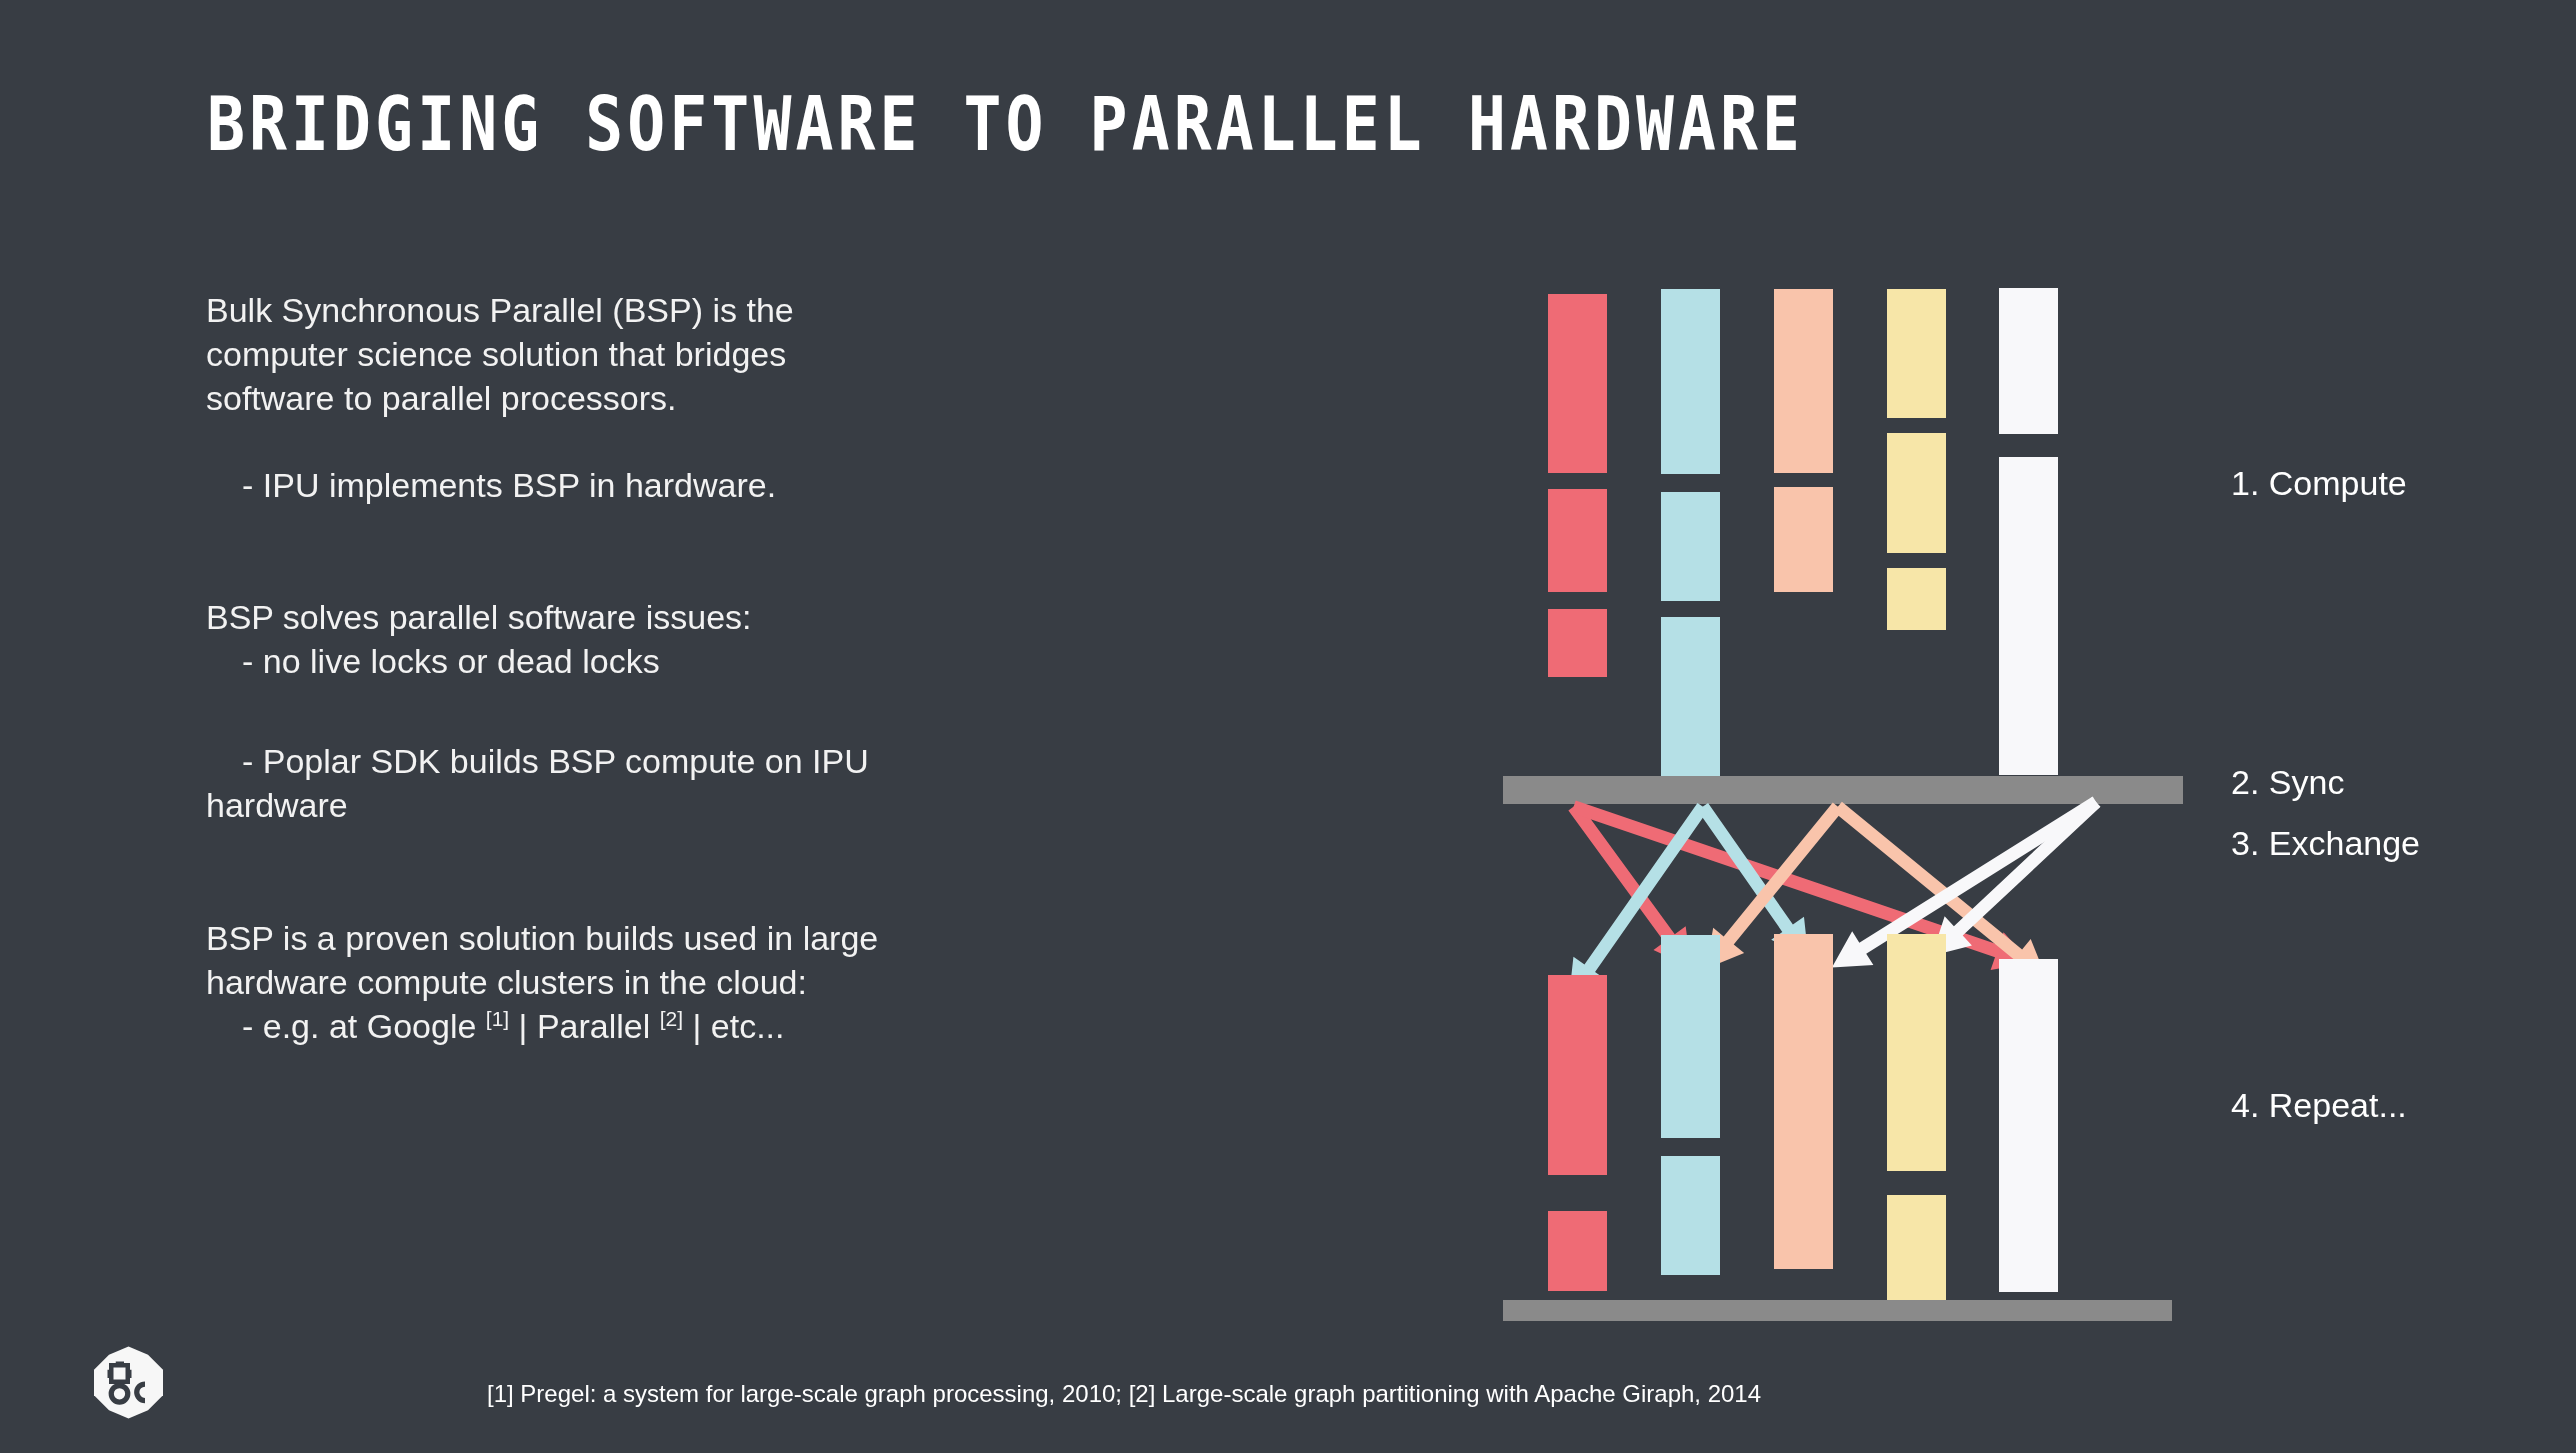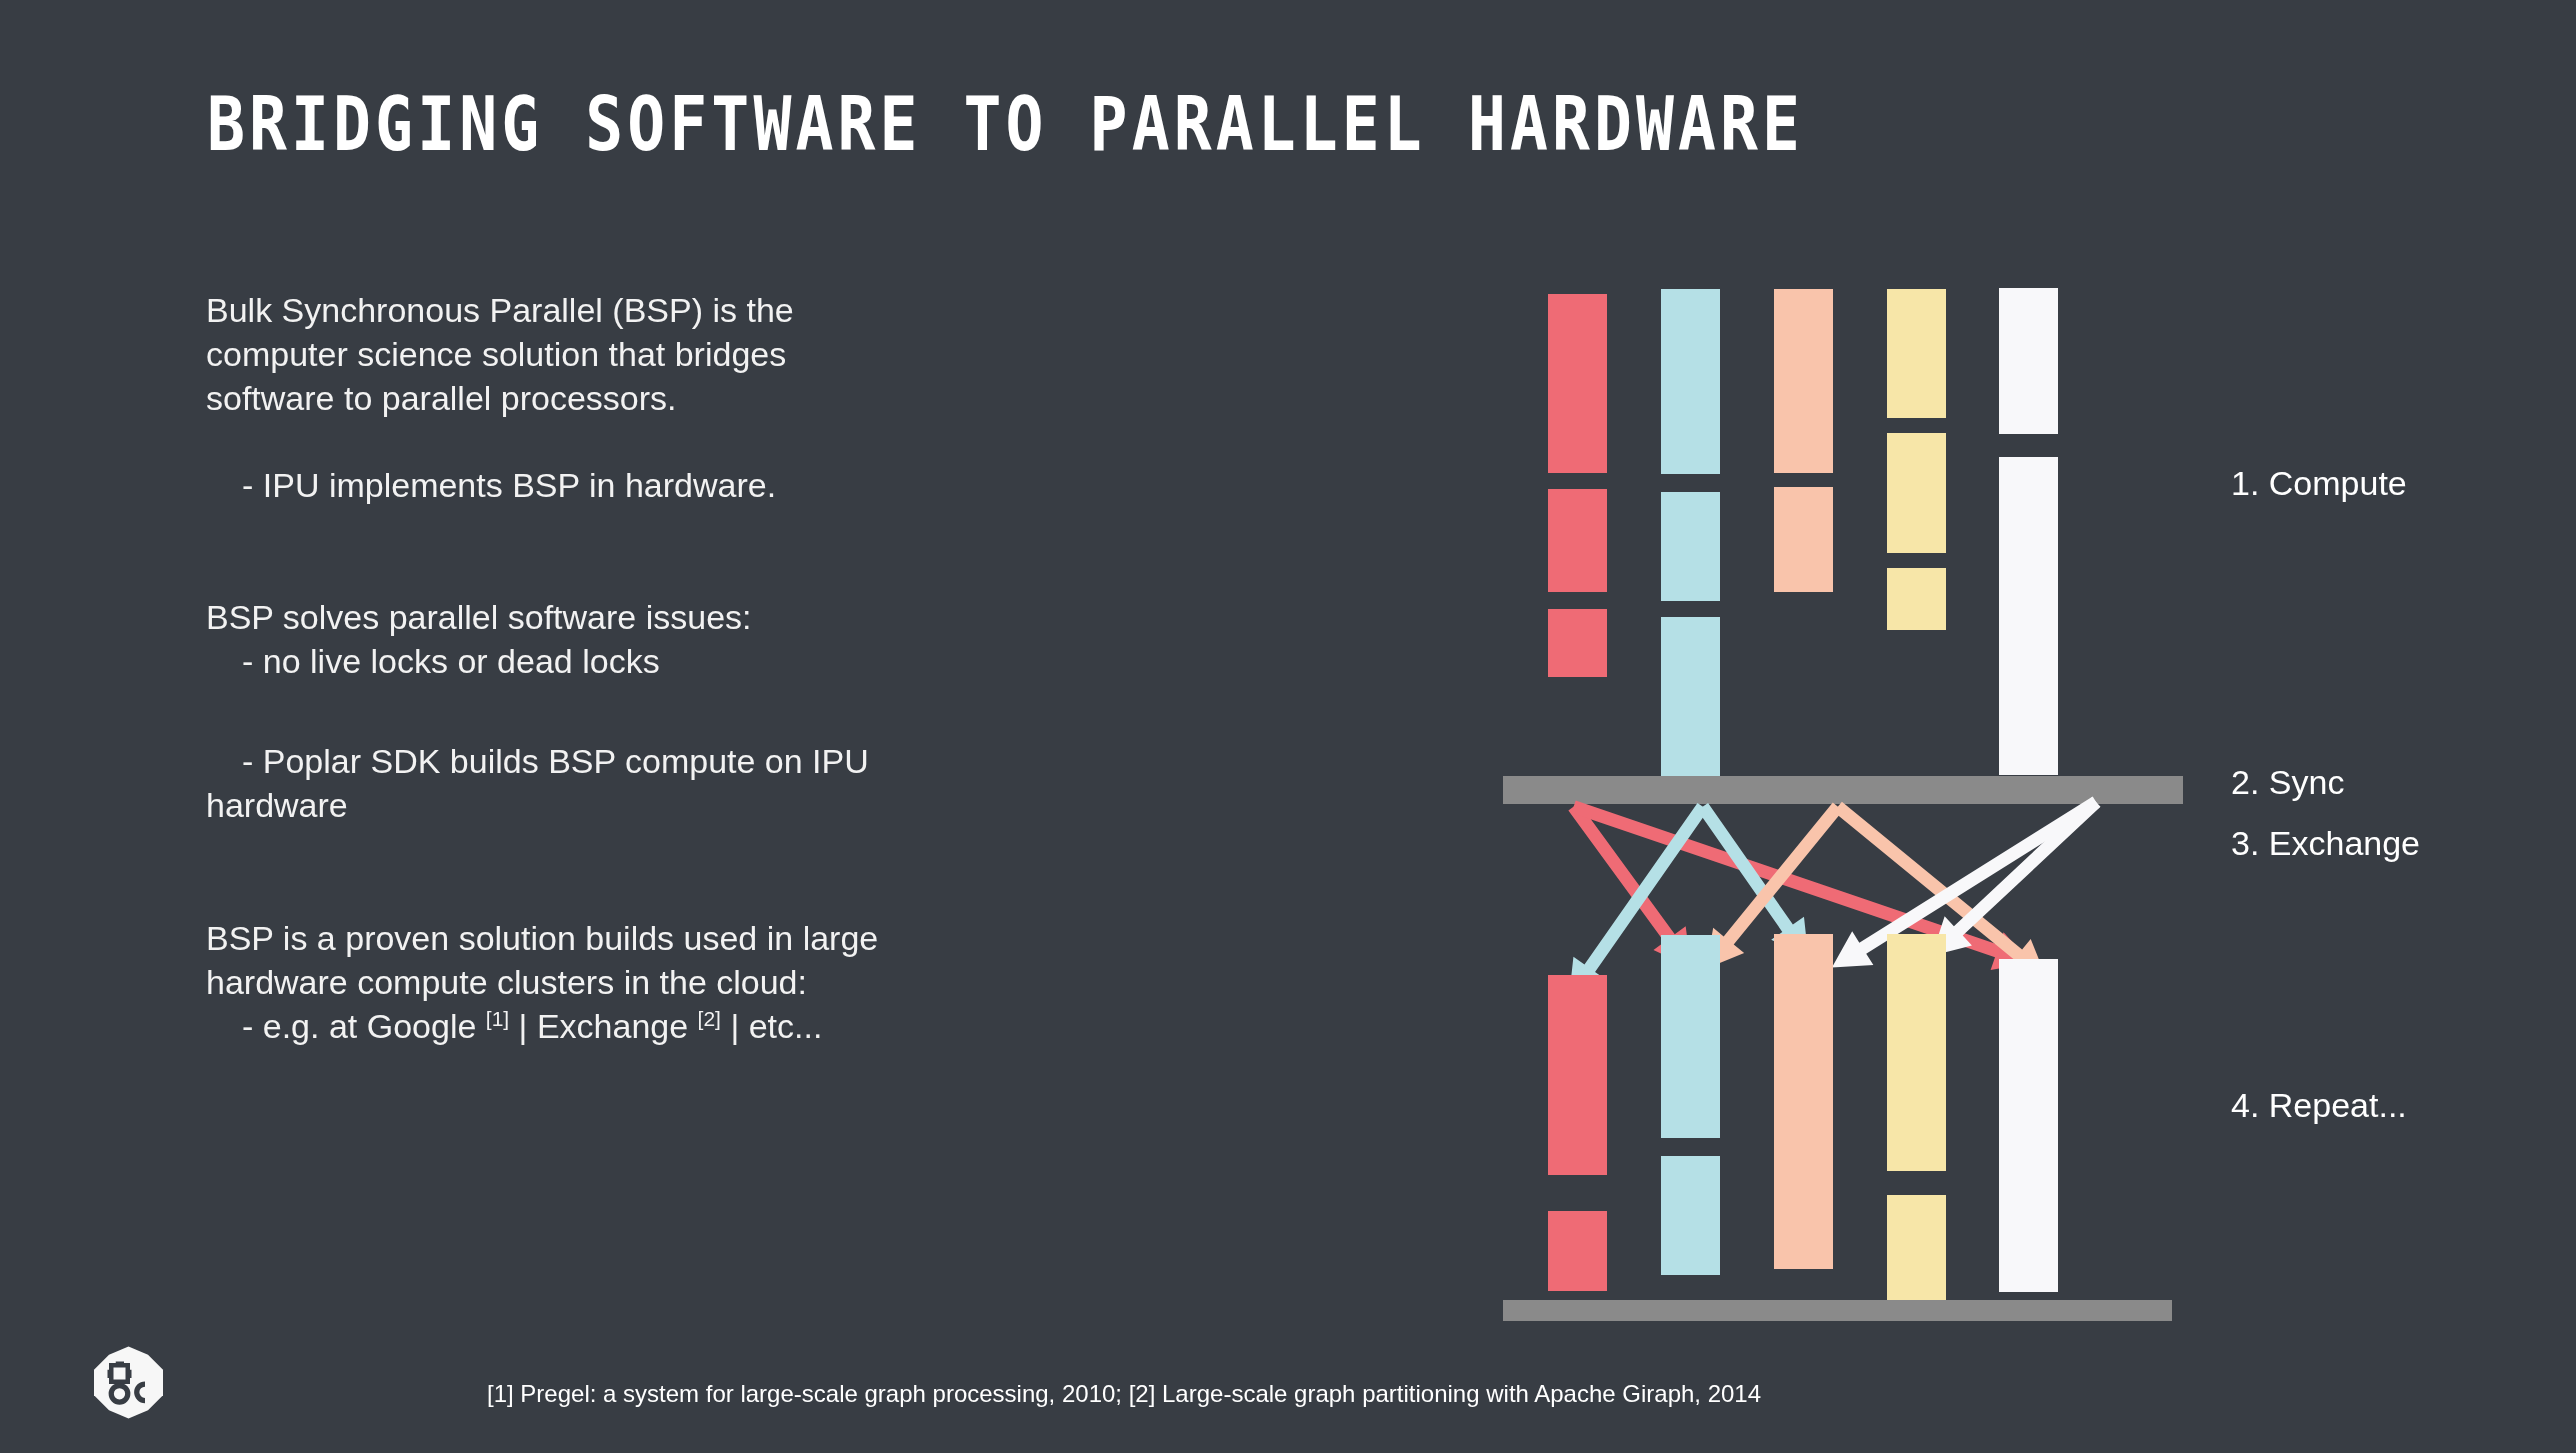--- a/index.html
+++ b/index.html
@@ -83,21 +83,21 @@
     <div>
       <div class="indent">- Poplar SDK builds BSP compute on IPU</div>
       <div>hardware</div>
     </div>
 
     <div class="gap-xl"></div>
 
     <div class="para">
       <div>BSP is a proven solution builds used in large</div>
       <div>hardware compute clusters in the cloud:</div>
-      <div class="indent"><span>- e.g. at Google </span><span class="fn">[1]</span><span> | Exchange </span><span class="fn">[2]</span><span> | etc...</span></div>
+      <div class="indent"><span>- e.g. at Google </span><span class="fn">[1]</span><span> | Parallel </span><span class="fn">[2]</span><span> | etc...</span></div>
     </div>
   </div>
 
   <div id="footnote">[1] Pregel: a system for large-scale graph processing, 2010; [2] Large-scale graph partitioning with Apache Giraph, 2014</div>
 
   <svg id="logo" viewBox="0 0 100 100">
     <polygon points="50,2 76,13 96,33 96,67 76,87 50,98 24,87 4,67 4,33 24,13" fill="#f7f7f7"></polygon>
     <rect x="27" y="27" width="22" height="22" fill="none" stroke="#383d44" stroke-width="6"></rect>
     <rect x="22" y="33" width="7" height="11" fill="#383d44"></rect>
     <rect x="47" y="33" width="7" height="11" fill="#383d44"></rect>

